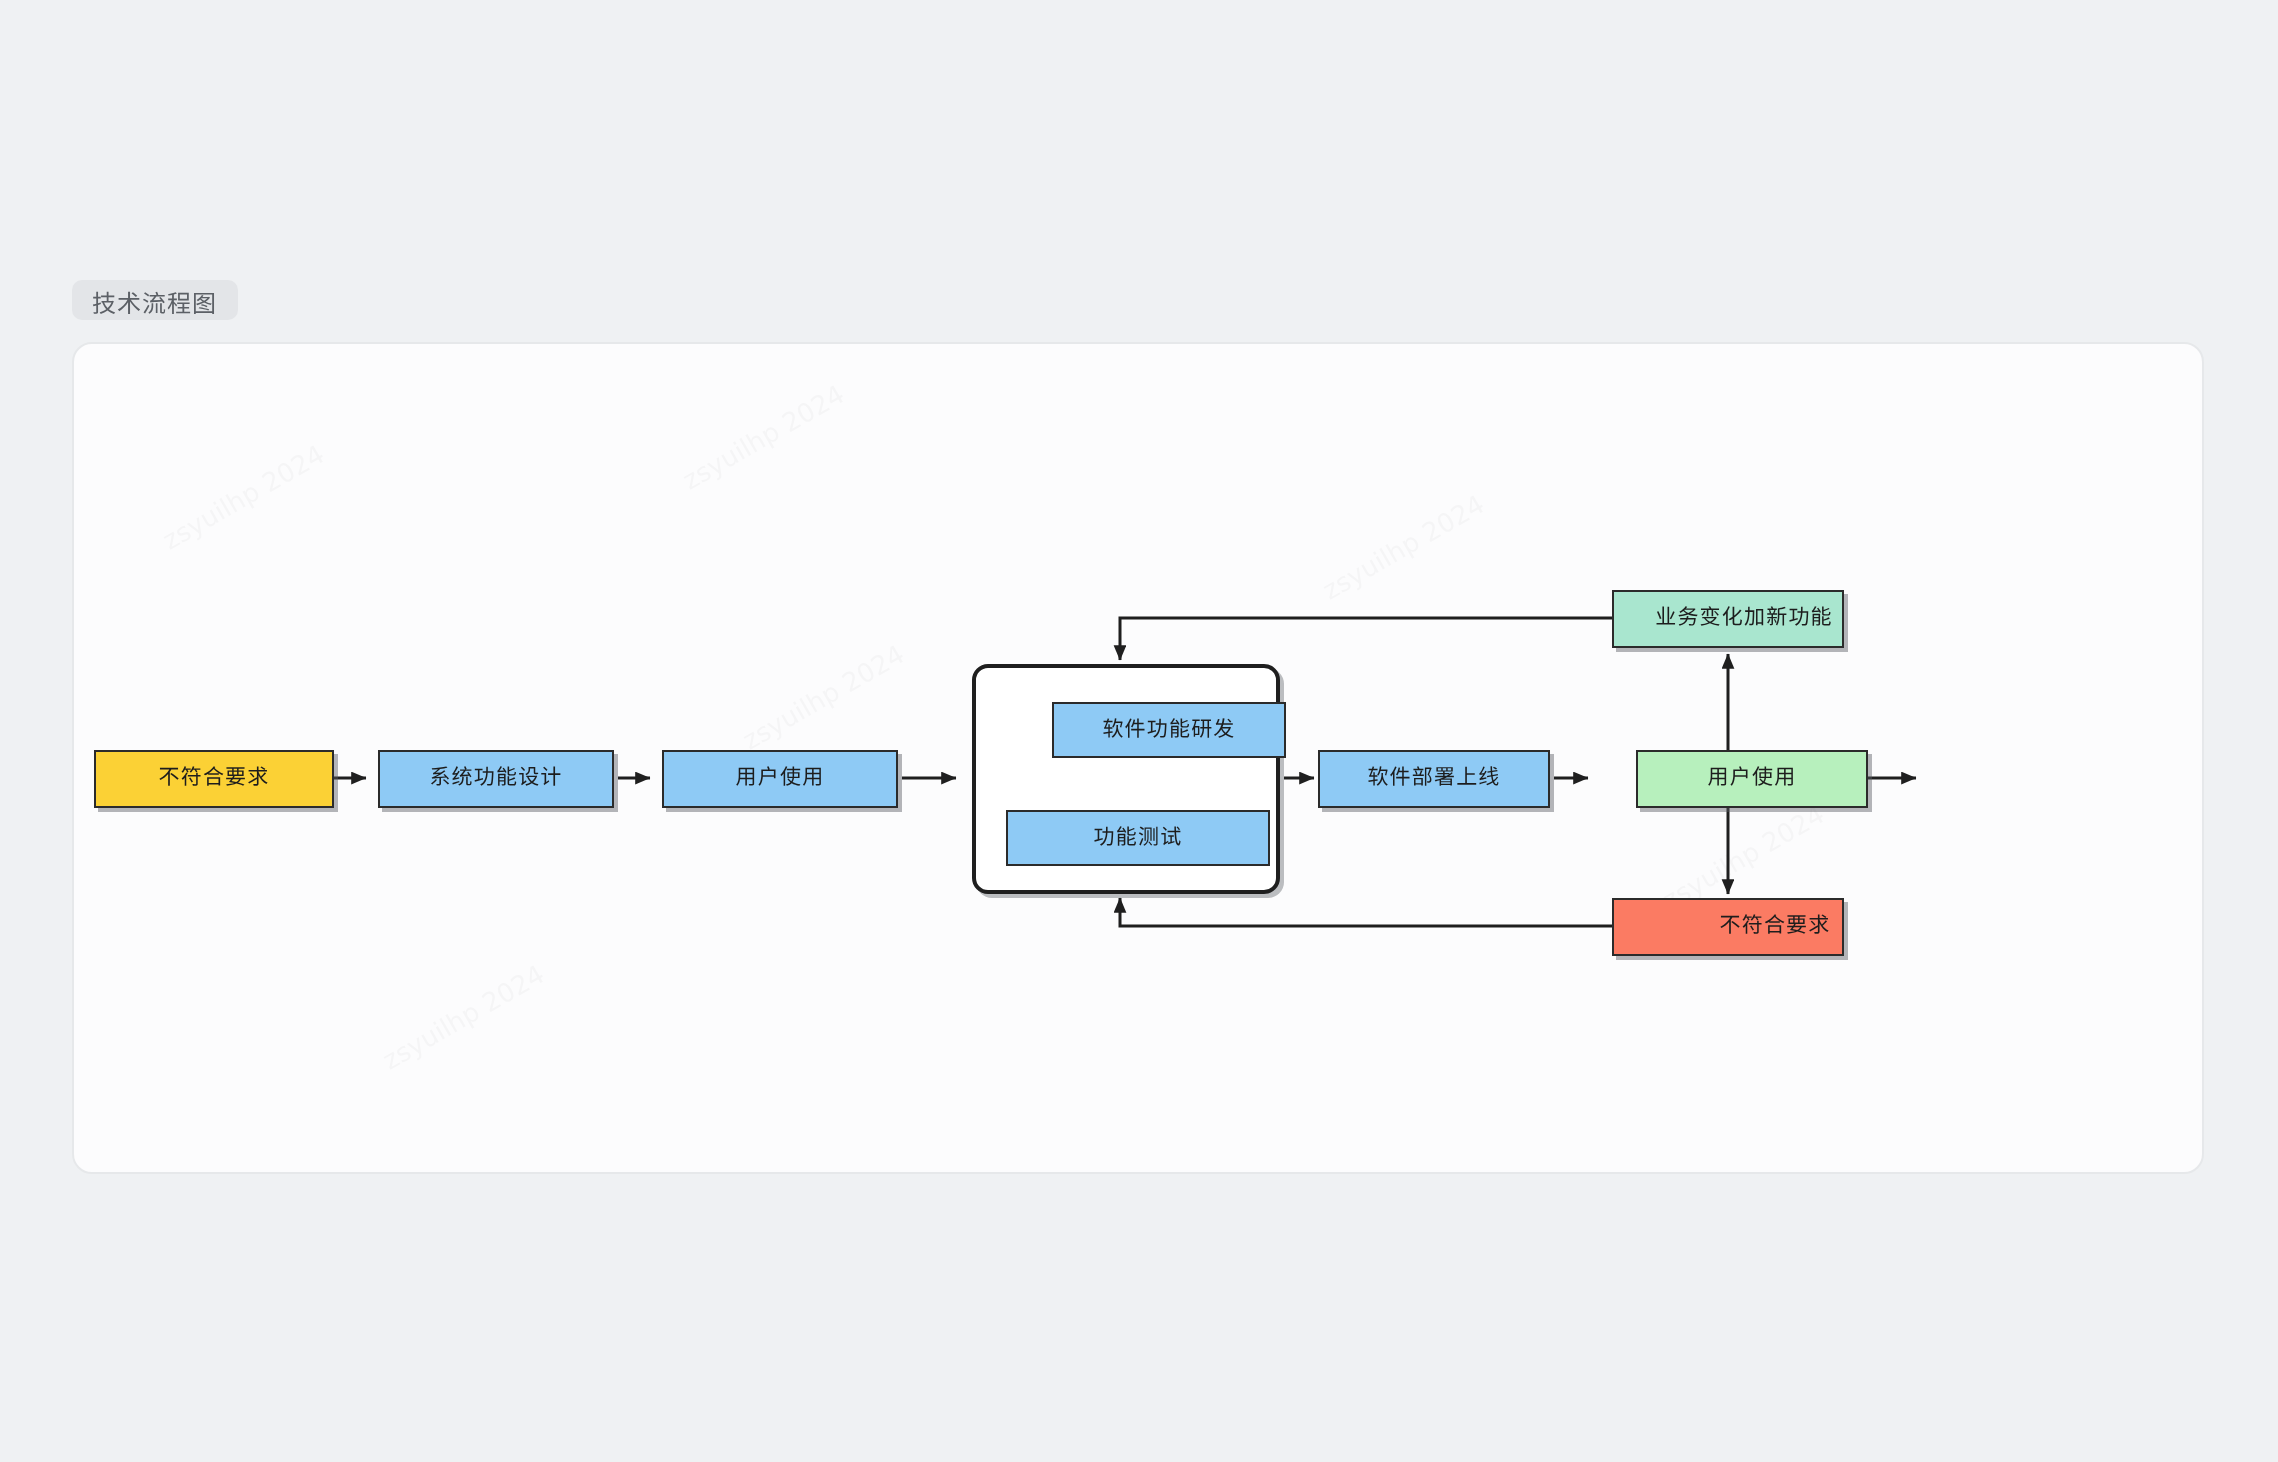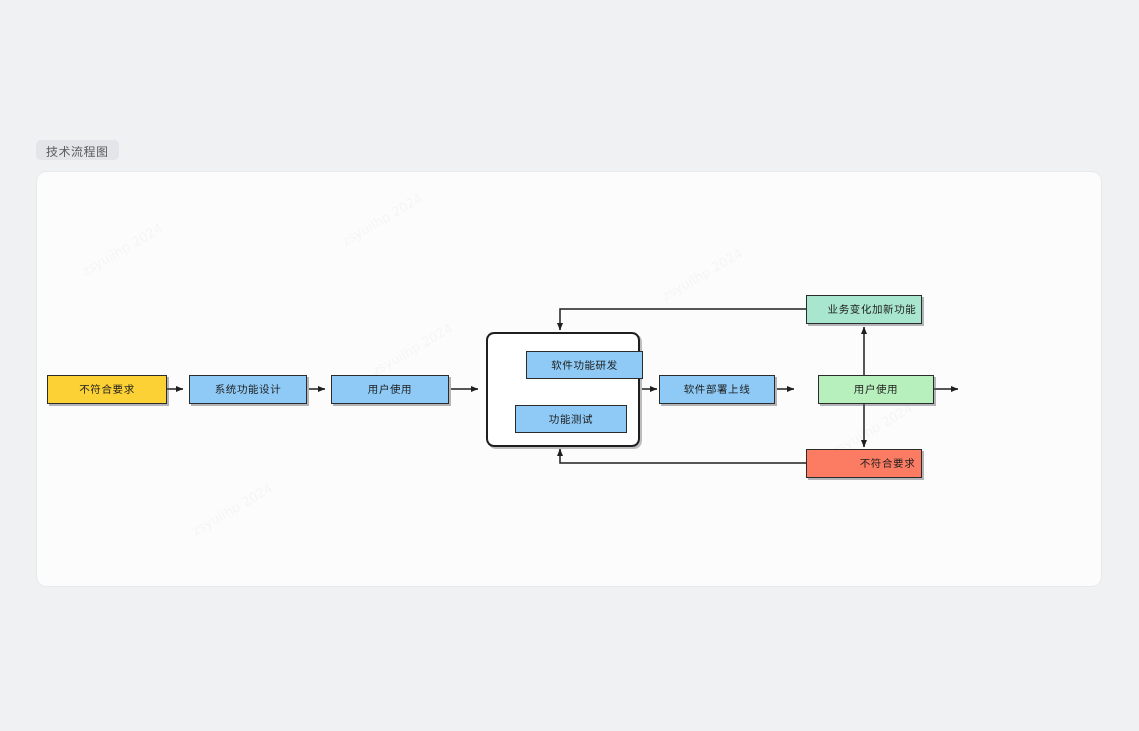--- a/index.html
+++ b/index.html
@@ -163,21 +163,21 @@
       <div class="group-box" style="left:449px; top:160px; width:154px; height:115px;"></div>
 
       <div class="node n-yellow shadowed" style="left:10px;  top:203px; width:120px; height:29px;">不符合要求</div>
 
       <div class="node n-blue shadowed" style="left:152px; top:203px; width:118px; height:29px;text-align:right;">系统功能设计</div>
 
       <div class="node n-blue shadowed" style="left:294px; top:203px; width:118px; height:29px;">用户使用</div>
 
       <div class="node n-blue" style="left:466px; top:179px; width:117px; height:28px;margin-left:23px;">软件功能研发</div>
 
-      <div class="node n-blue" style="left:466px; top:233px; width:112px; height:28px;margin-left:12px;">功能测试</div>
+      <div class="node n-blue" style="left:466px; top:233px; width:132px; height:28px;">功能测试</div>
 
       <div class="node n-blue shadowed" style="left:622px; top:203px; width:116px; height:29px;">软件部署上线</div>
 
       <div class="node n-green shadowed" style="left:781px; top:203px; width:116px; height:29px;">用户使用</div>
 
       <div class="node n-mint shadowed" style="left:769px; top:123px; width:116px; height:29px;">业务变化加新功能</div>
 
       <div class="node n-red shadowed" style="left:769px; top:277px; width:116px; height:29px;padding-left:47px;">不符合要求</div>
 
 

